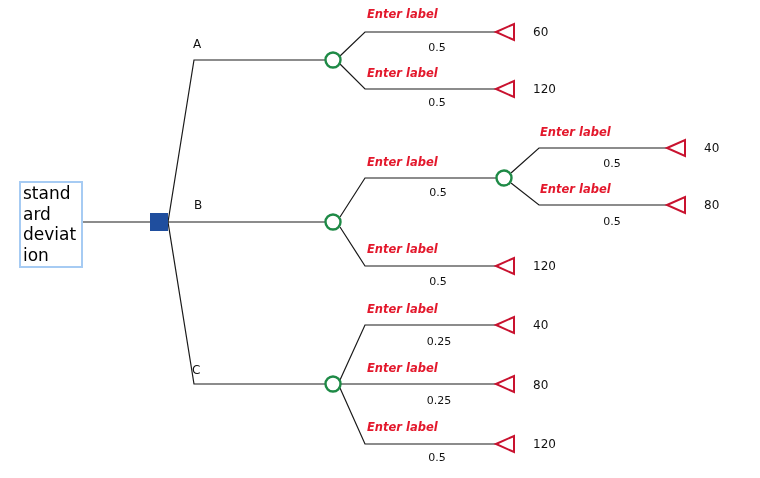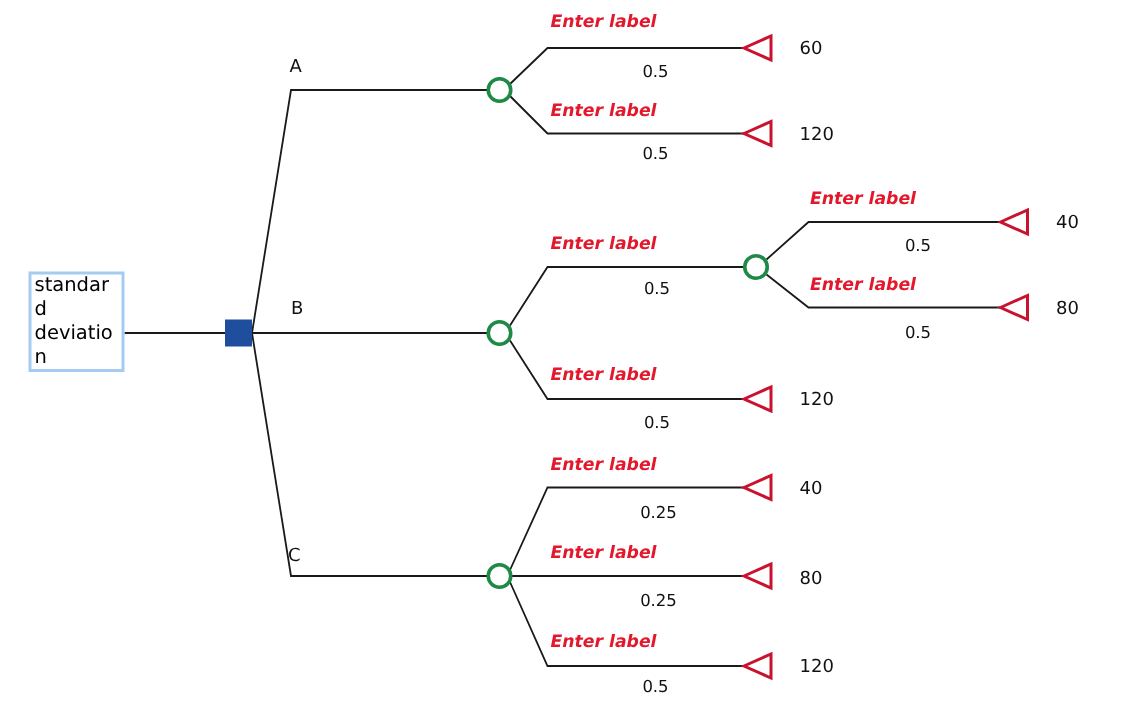--- a/index.html
+++ b/index.html
@@ -64,21 +64,21 @@
   }
   .root-textbox {
     position: absolute;
     left: 19px;
     top: 181px;
     width: 56px;
     padding: 0 2px;
     border: 2px solid #A6CBF3;
     background: #ffffff;
     font-family: "DejaVu Sans", "Liberation Sans", sans-serif;
-    font-size: 13px;
+    font-size: 17px;
     line-height: 1.22;
     color: #000000;
     word-wrap: break-word;
   }
 </style>
 </head>
 <body>
 
 <div class="canvas">
   <svg width="760" height="478" viewBox="0 0 760 478">

